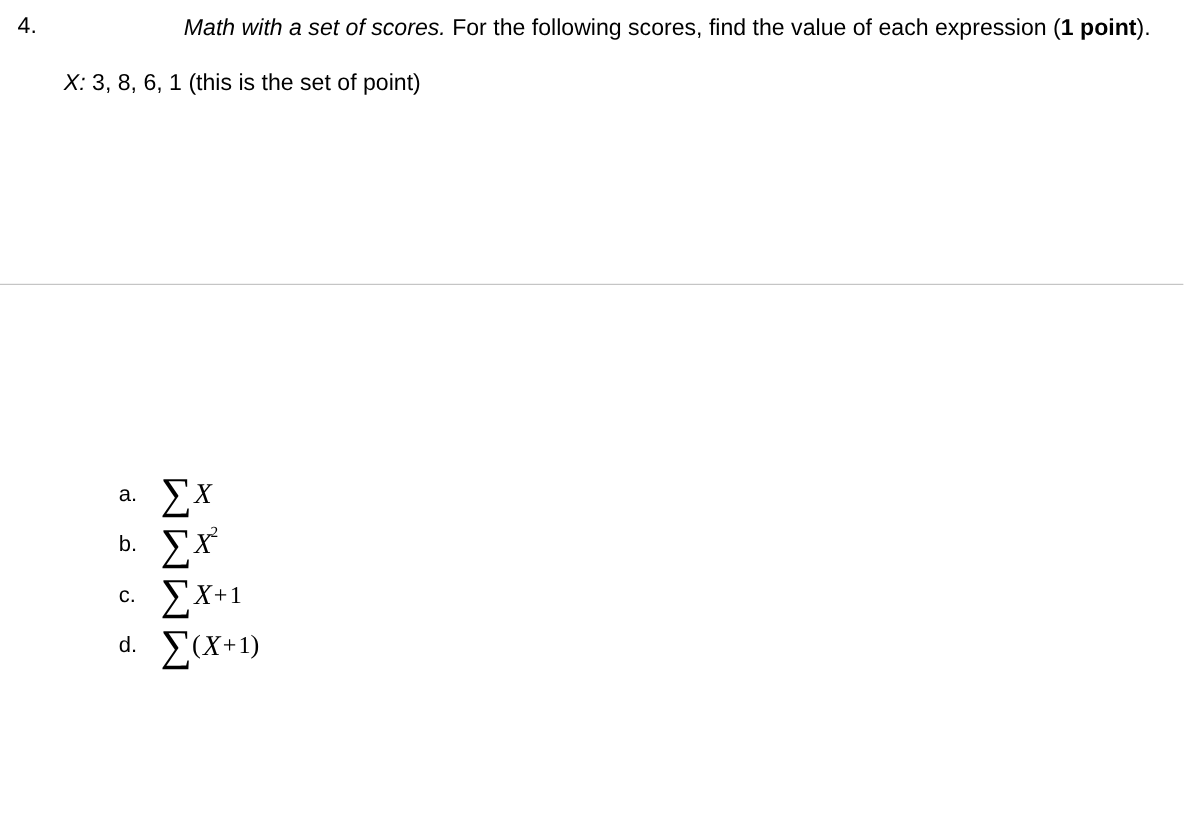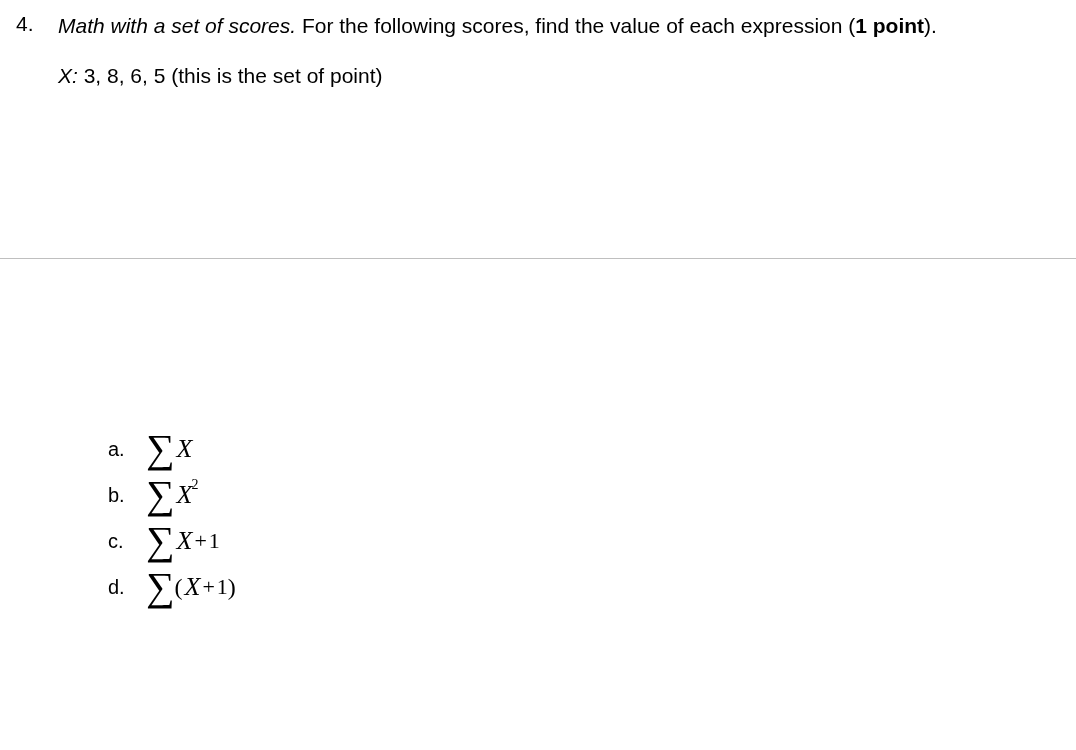--- a/index.html
+++ b/index.html
@@ -26,20 +26,21 @@
     }
     .question-number {
       width: 48px;
       text-align: left;
       padding-left: 6px;
     }
     .question-text {
       flex: 1;
       line-height: 1.35;
       padding-right: 20px;
+      text-align: right;
     }
     .italic {
       font-style: italic;
     }
     .bold {
       font-weight: bold;
     }
     .scores-line {
       padding: 24px 10px 0 58px;
       font-style: italic;
@@ -116,21 +117,21 @@
 <body>
 
 <div class="question-block">
   <div class="question-header">
     <div class="question-number">4.</div>
     <div class="question-text">
       <span class="italic">Math with a set of scores.</span><span> For the following scores, find the value of each expression (</span><span class="bold">1 point</span><span>).</span>
     </div>
   </div>
   <div class="scores-line">
-    <span>X:</span><span class="not-italic"> 3, 8, 6, 5 </span><span class="not-italic">(this is the set of point)</span>
+    <span>X:</span><span class="not-italic"> 3, 8, 6, 1 </span><span class="not-italic">(this is the set of point)</span>
   </div>
 </div>
 
 <hr class="divider">
 
 <div class="answers">
 
   <div class="answer-item">
     <div class="answer-label">a.</div>
     <div class="math-expr">

